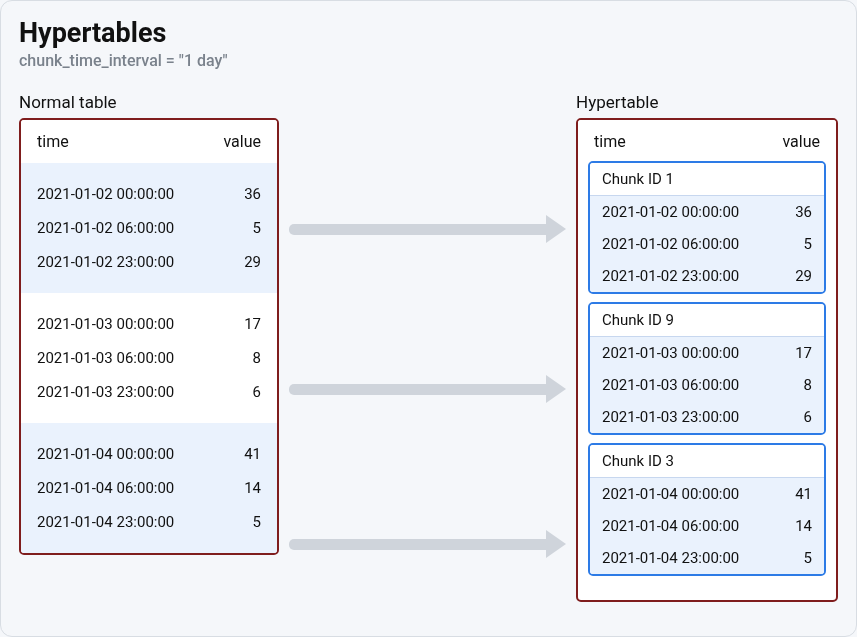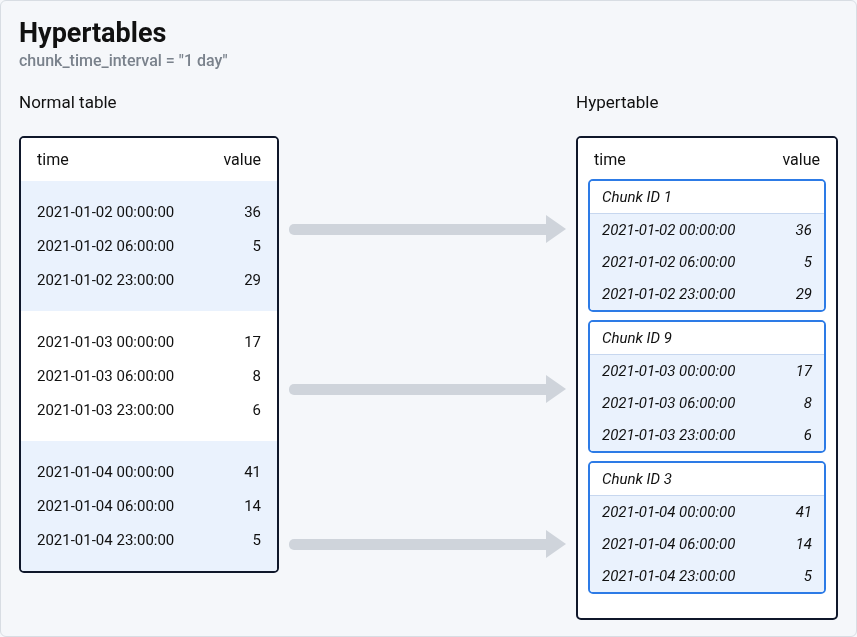--- a/index.html
+++ b/index.html
@@ -10,21 +10,21 @@
     body {
       font-family: -apple-system, BlinkMacSystemFont, "Segoe UI", Roboto, Helvetica, Arial, sans-serif;
       background: #f5f7fa;
       padding: 0;
     }
     .container {
       width: 857px;
       height: 637px;
       background: #f5f7fa;
       border: 1px solid #d8dde3;
-      border-radius: 6px;
+      border-radius: 12px;
       padding: 16px 18px;
       position: relative;
     }
     .title {
       font-size: 27px;
       font-weight: 700;
       color: #111;
       margin-bottom: 2px;
     }
     .subtitle {
@@ -46,24 +46,24 @@
       position: relative;
     }
     .col-right {
       width: 262px;
       flex-shrink: 0;
     }
     .section-label {
       font-size: 17px;
       font-weight: 400;
       color: #111;
-      margin-bottom: 24px;
+      margin-bottom: 6px;
     }
     .panel {
-      border: 2px solid #0f172a;
+      border: 2px solid #7f1d1d;
       border-radius: 5px;
       background: #fff;
       overflow: hidden;
     }
     .panel-left {
       background: #fff;
     }
     .panel-right {
       background: #fff;
       padding: 0 0 8px 0;
@@ -97,21 +97,20 @@
     }
     .row .value {
       font-variant-numeric: tabular-nums;
       text-align: right;
     }
     .chunk {
       border: 2px solid #2d7be6;
       border-radius: 5px;
       margin: 0 10px 8px 10px;
       overflow: hidden;
-      font-style: italic;
     }
     .chunk:last-child {
       margin-bottom: 16px;
     }
     .chunk-header {
       background: #fff;
       padding: 7px 12px;
       font-size: 15px;
       color: #111;
       border-bottom: 1px solid #c7d7ef;

